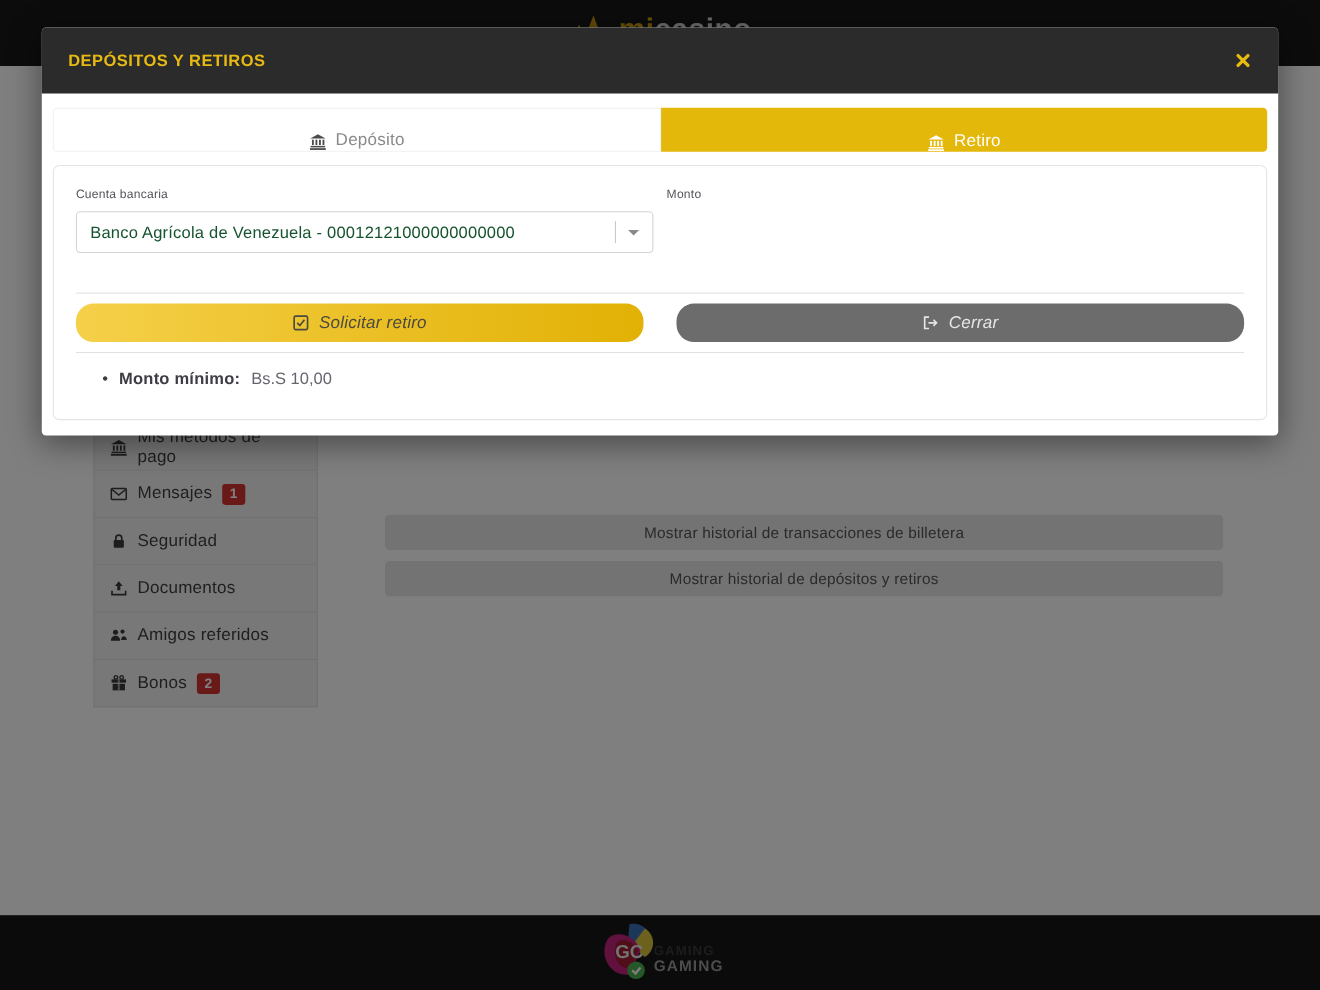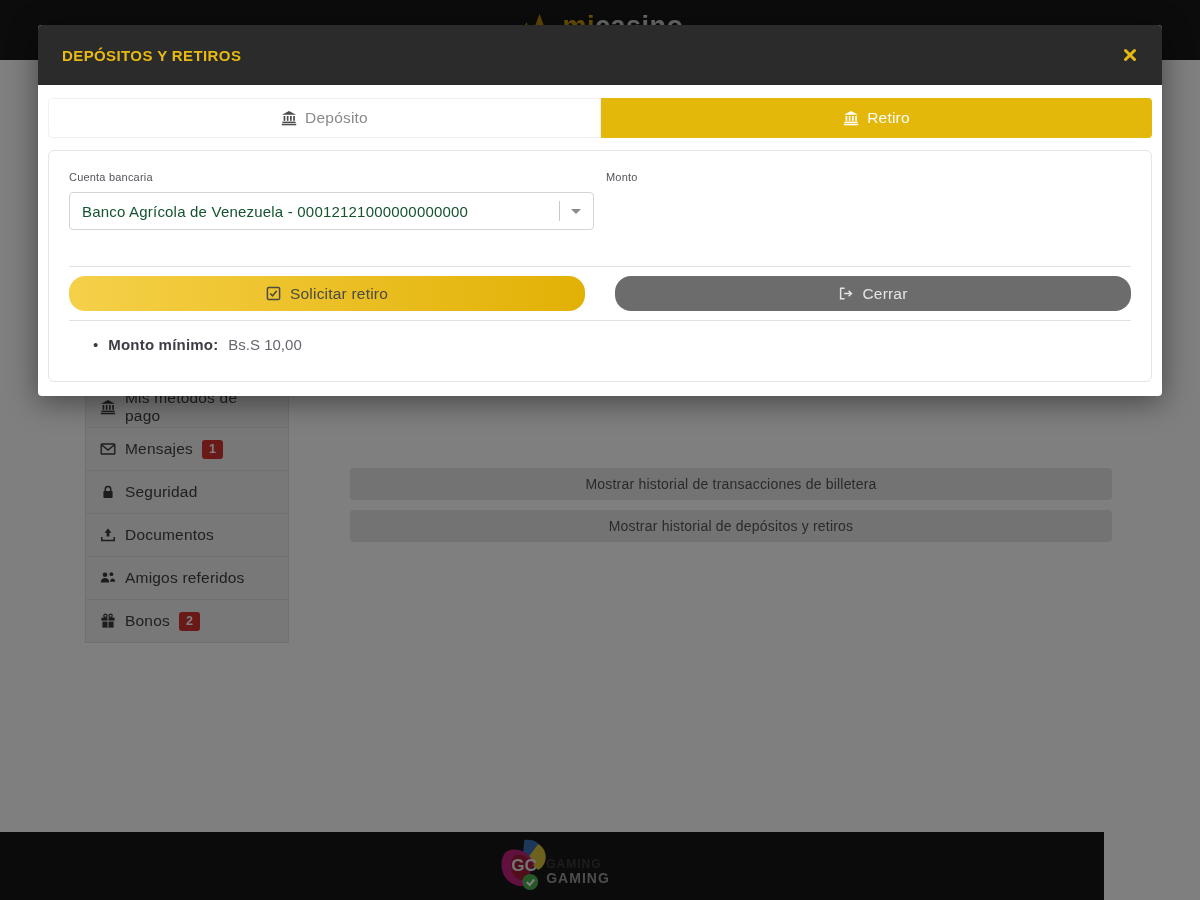--- a/index.html
+++ b/index.html
@@ -40,21 +40,21 @@
 
   .main-actions { position: absolute; left: 350px; top: 408px; width: 762px; }
   .wide-btn {
     height: 32px; background: #e6e6e6; border-radius: 4px;
     display: flex; align-items: center; justify-content: center;
     color: #555; font-size: 14px; letter-spacing: 0.2px; cursor: pointer;
   }
   .wide-btn + .wide-btn { margin-top: 10px; }
 
   .site-footer {
-    position: absolute; left: 0; top: 832px; width: 1104px; height: 68px;
+    position: absolute; left: 0; top: 832px; width: 1200px; height: 68px;
     background: #161616; z-index: 1;
   }
   .gc-logo { position: absolute; left: 50%; top: 6px; transform: translateX(-50%); display: flex; align-items: center; }
   .gc-text { margin-left: -10px; margin-top: 12px; line-height: 1.05; }
   .gc-line1 { color: #3a3a3a; font-size: 12px; font-weight: bold; letter-spacing: 1px; }
   .gc-line2 { color: #9b9b9b; font-size: 14px; font-weight: bold; letter-spacing: 1px; }
 
   
   .backdrop { position: absolute; inset: 0; background: rgba(0,0,0,0.5); z-index: 5; }
 
@@ -68,21 +68,21 @@
     display: flex; align-items: center; justify-content: space-between;
     padding: 0 24px;
   }
   .modal-title { color: #e7ba12; font-size: 15px; font-weight: bold; letter-spacing: 0.4px; }
   .modal-close { width: 16px; height: 16px; color: #e7ba12; cursor: pointer; display: flex; }
 
   .modal-body { padding: 13px 10px 14px 10px; }
 
   .tabs { display: flex; }
   .tab {
-    flex: 1; height: 40px; display: flex; align-items: center; justify-content: center;
+    flex: 1; height: 40px; display: flex; align-items: flex-end; justify-content: center;
     gap: 8px; font-size: 15.5px; letter-spacing: 0.2px; cursor: pointer;
   }
   .tab-inactive { background: #fff; color: #8a8a8a; border: 1px solid #f1f1f1; border-radius: 4px 0 0 4px; }
   .tab-inactive .ticon { color: #4c4c4c; }
   .tab-active { background: #e4b70b; color: #fdfdfb; border-radius: 0 4px 4px 0; }
   .tab-active .ticon { color: #ffffff; }
   .ticon { width: 16px; height: 16px; }
 
   .panel {
     margin-top: 12px; border: 1px solid #e4e4e4; border-radius: 6px;
@@ -105,21 +105,21 @@
   .input-text { color: #3c3c48; font-size: 15px; letter-spacing: 0.2px; }
   .input-cursor { width: 1.5px; height: 20px; background: #2b2b33; margin-left: 1px; }
 
   .hr { height: 1px; background: #e2e2e2; border: none; }
   .hr-top { margin-top: 36px; margin-bottom: 9px; }
   .hr-bottom { margin-top: 9px; margin-bottom: 15px; }
 
   .btn-row { display: flex; gap: 30px; }
   .btn {
     flex: 1; height: 35px; border-radius: 16px; display: flex; align-items: center;
-    justify-content: center; gap: 9px; font-size: 15.5px; letter-spacing: 0.2px; cursor: pointer;
+    justify-content: center; gap: 9px; font-size: 15.5px; letter-spacing: 0.2px; cursor: pointer; font-style: italic;
   }
   .btn-submit { background: linear-gradient(to right, #f5d049, #e2b105); color: #4a4a42; }
   .btn-gray { background: #6c6c6c; color: #e5e5e5; }
   .bicon { width: 15px; height: 15px; }
 
   .note { padding-left: 24px; display: flex; align-items: center; gap: 10px; color: #666670; font-size: 15px; }
   .note-bullet { color: #3c3c3c; font-size: 15px; }
   .note-label { color: #3d3d45; font-weight: bold; letter-spacing: 0.2px; }
 </style>
 </head>

